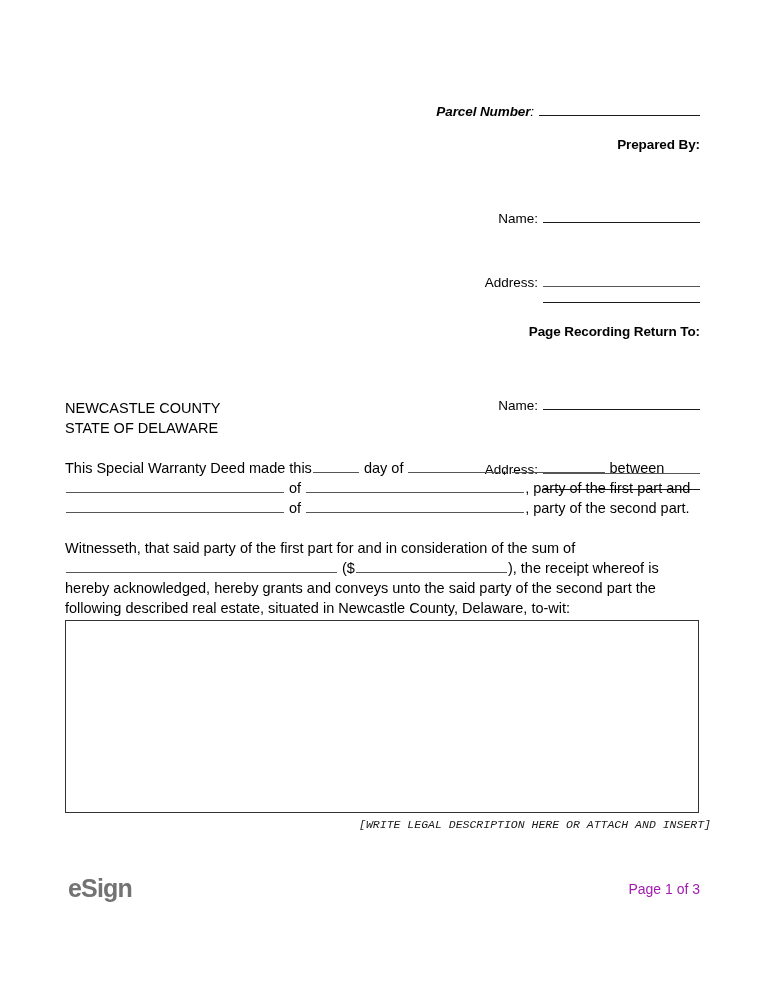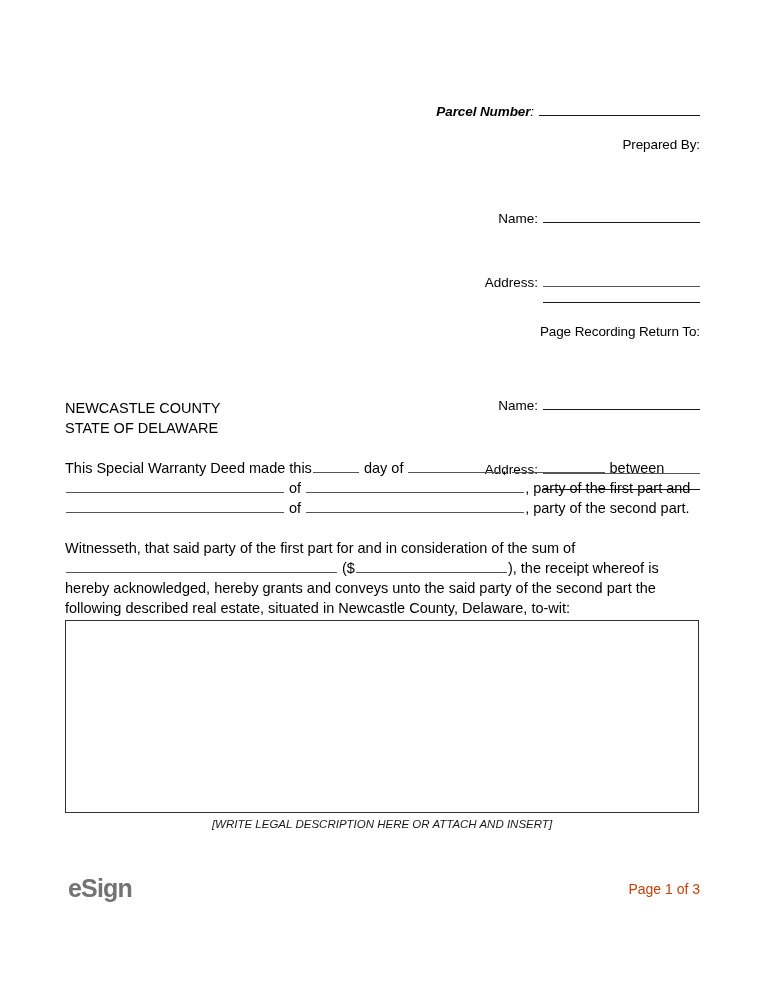--- a/index.html
+++ b/index.html
@@ -64,21 +64,21 @@
     height: 12px;
     margin-left: 5px;
   }
 
   .parcel-row { margin-bottom: 18px; font-style: italic; }
   .w-parcel { width: 161px; }
   .w-field  { width: 157px; }
 
   .section-head {
     font-size: 13.5px;
-    font-weight: normal;
+    font-weight: bold;
     text-align: right;
     width: 100%;
     letter-spacing: -0.1px;
   }
 
   .gap-a { height: 11px; }
   .gap-b { height: 20px; }
 
   
   .doc-title {
@@ -133,45 +133,46 @@
     left: 65px;
     top: 620px;
     width: 634px;
     height: 193px;
     border: 1.7px solid #333333;
     background: #ffffff;
   }
 
   .legal-caption {
     position: absolute;
-    left: 65px;
+    left: 77px;
     top: 818px;
     width: 634px;
-    text-align: center;
+    text-align: right;
     font-size: 11.5px;
     font-style: italic;
     color: #1a1a1a;
+    font-family: Liberation Mono, monospace;
   }
 
   
   .footer-logo {
     position: absolute;
     left: 68px;
     top: 874px;
     font-size: 25px;
     font-weight: bold;
     letter-spacing: -0.8px;
     color: #737373;
   }
   .footer-page {
     position: absolute;
     right: 68px;
     top: 881px;
     font-size: 14px;
-    color: #c2410c;
+    color: #a21caf;
   }
 </style>
 </head>
 <body>
 
 <div class="page">
 
   <div class="header-block">
 
     <div class="hdr-row parcel-row">

